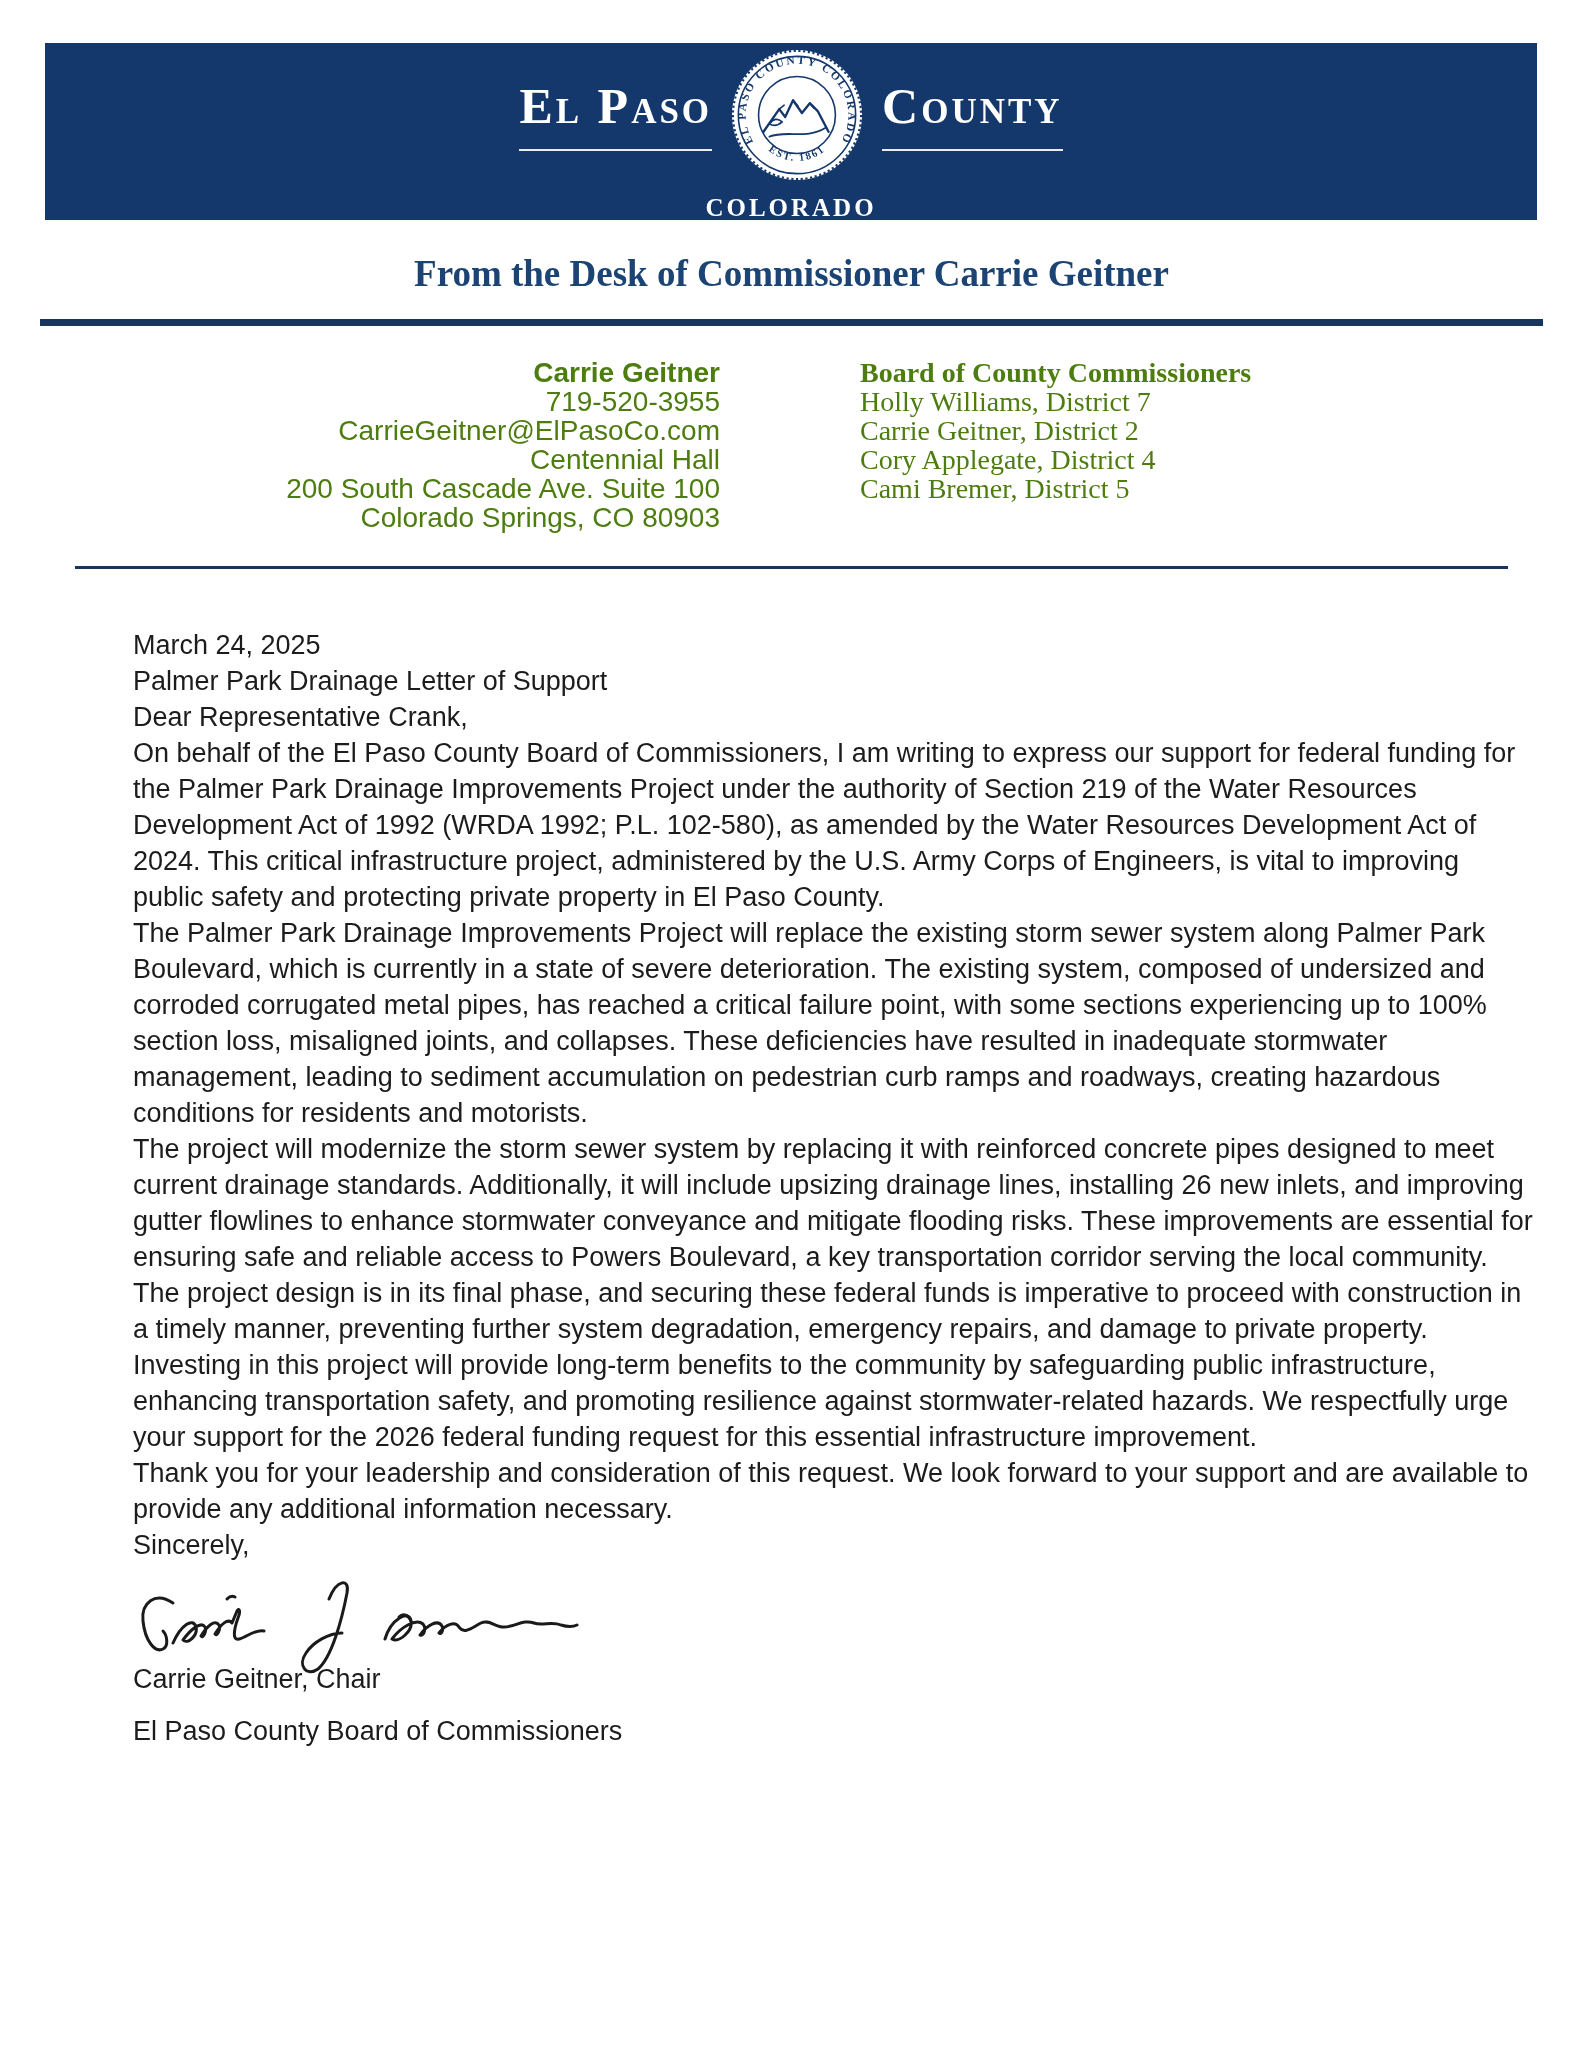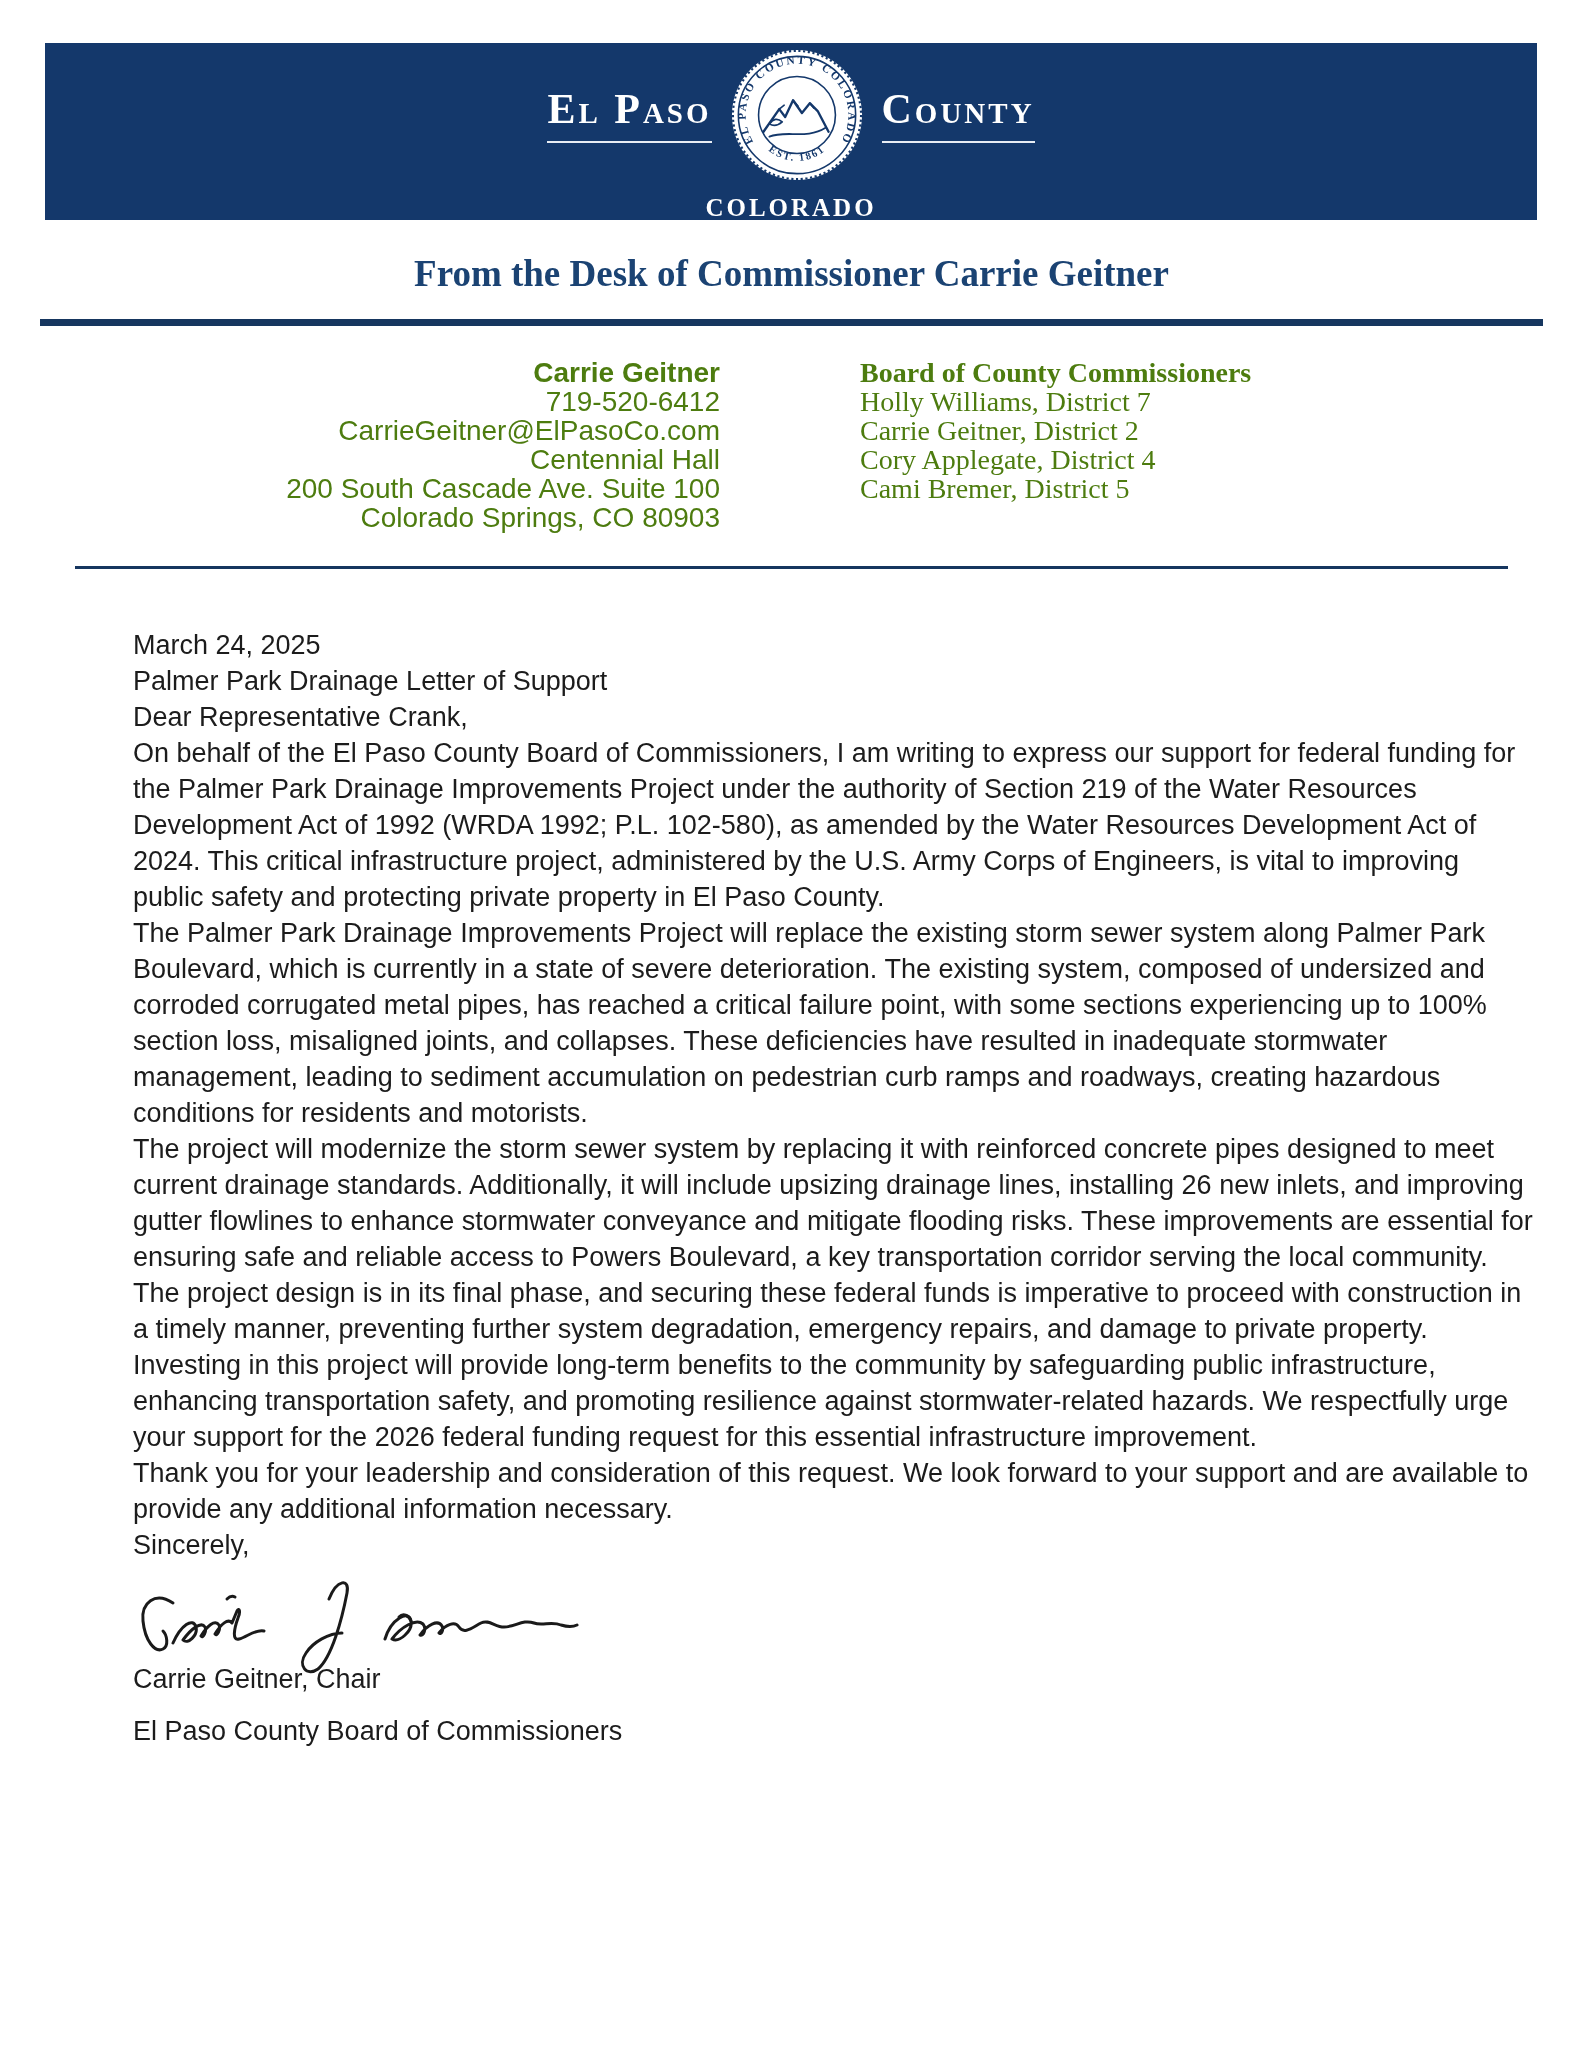--- a/index.html
+++ b/index.html
@@ -20,25 +20,25 @@
     display: flex; flex-direction: column; align-items: center; justify-content: center;
   }
   .logo-row {
     display: flex; align-items: center; justify-content: center;
     gap: 16px; margin-top: 6px;
   }
   .logo-word {
     font-family: "Liberation Serif", serif;
     font-variant: small-caps;
     font-weight: bold;
-    font-size: 42px;
+    font-size: 50px;
     letter-spacing: 3px;
     color: #ffffff;
     line-height: 1;
-    padding-bottom: 11px;
+    padding-bottom: 18px;
     border-bottom: 2px solid #e8edf4;
   }
   .seal-wrap { width: 138px; height: 138px; flex: 0 0 auto; margin-top: -2px; }
   .logo-sub {
     font-family: "Liberation Serif", serif;
     font-weight: bold;
     font-size: 25px;
     letter-spacing: 3px;
     color: #ffffff;
     margin-top: 10px;
@@ -142,21 +142,21 @@
     </div>
     <div class="logo-sub">COLORADO</div>
   </header>
 
   <h1 class="masthead">From the Desk of Commissioner Carrie Geitner</h1>
   <div class="rule-thick"></div>
 
   <section class="contact-row">
     <div class="contact-left">
       <div class="hd">Carrie Geitner</div>
-      <div>719-520-6412</div>
+      <div>719-520-3955</div>
       <div>CarrieGeitner@ElPasoCo.com</div>
       <div>Centennial Hall</div>
       <div>200 South Cascade Ave. Suite 100</div>
       <div>Colorado Springs, CO 80903</div>
     </div>
     <div class="contact-right">
       <div class="hd">Board of County Commissioners</div>
       <div>Holly Williams, District 7</div>
       <div>Carrie Geitner, District 2</div>
       <div>Cory Applegate, District 4</div>

